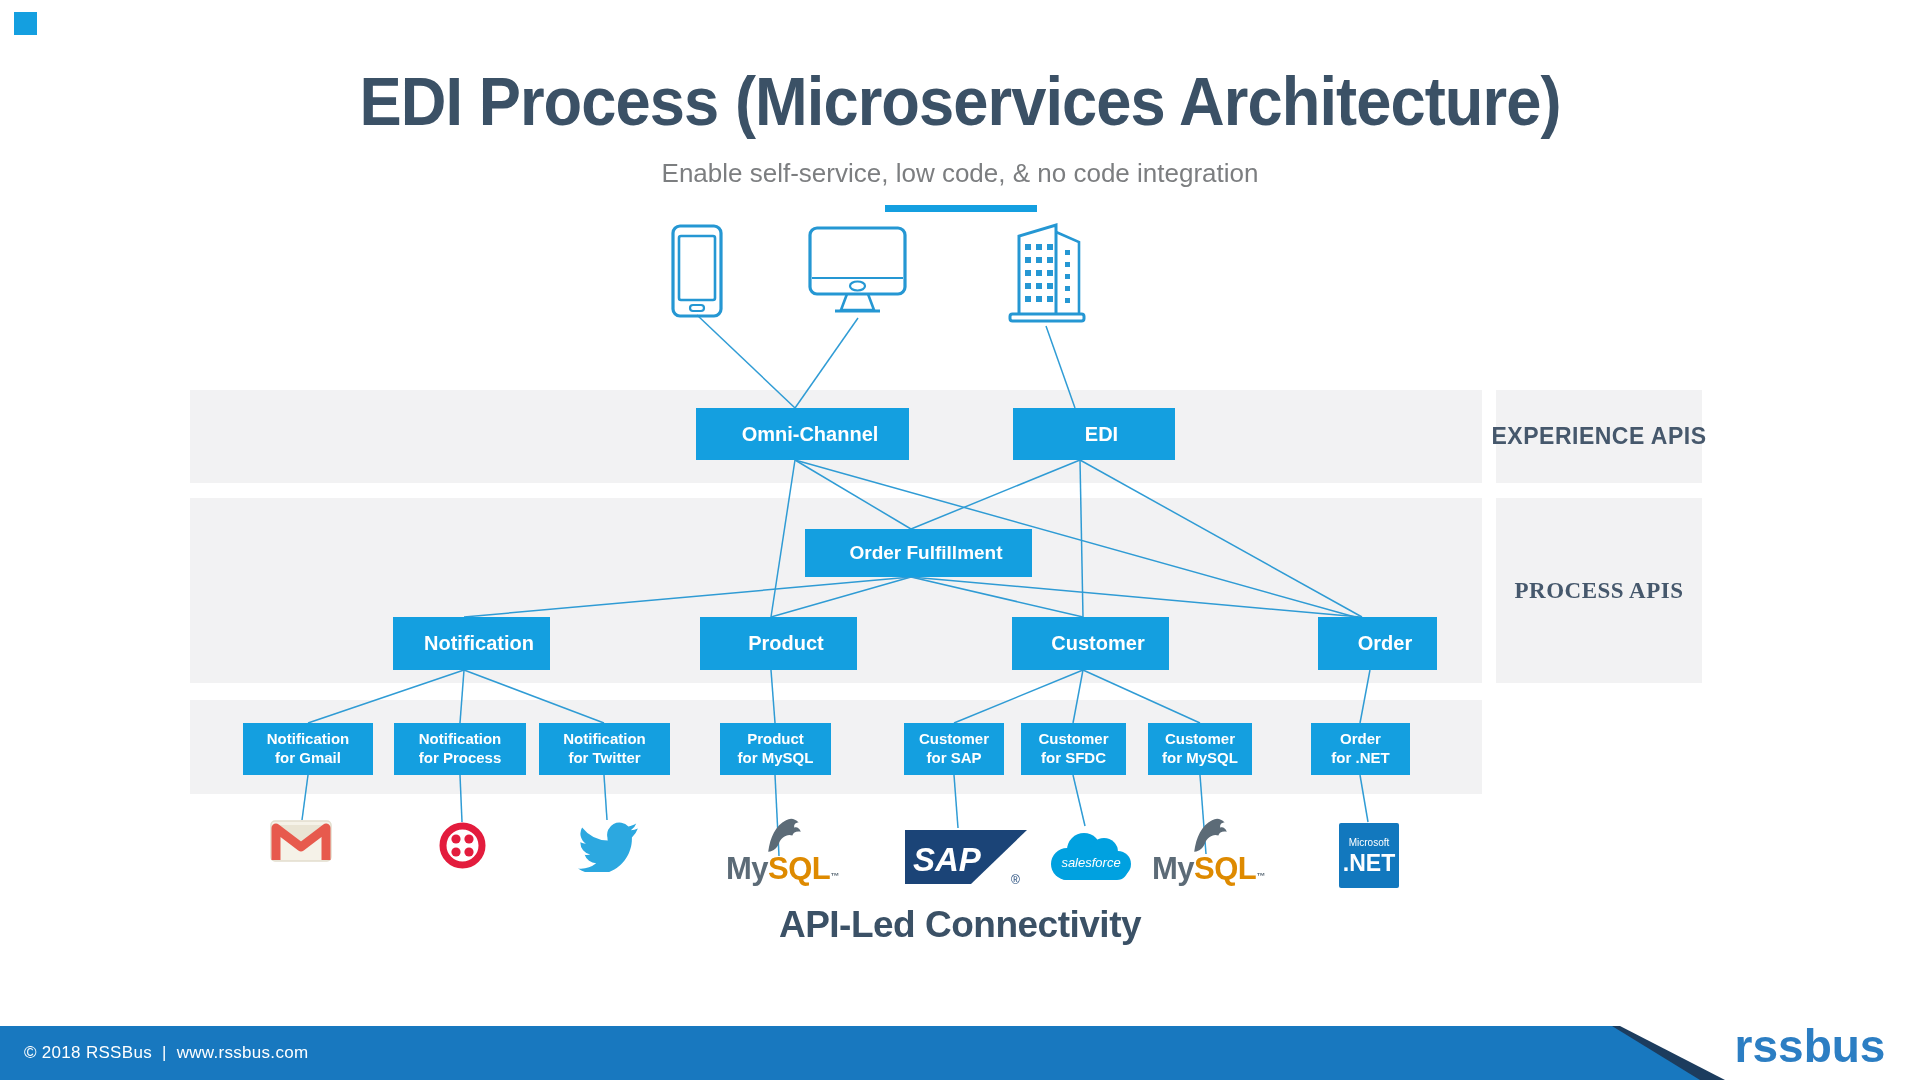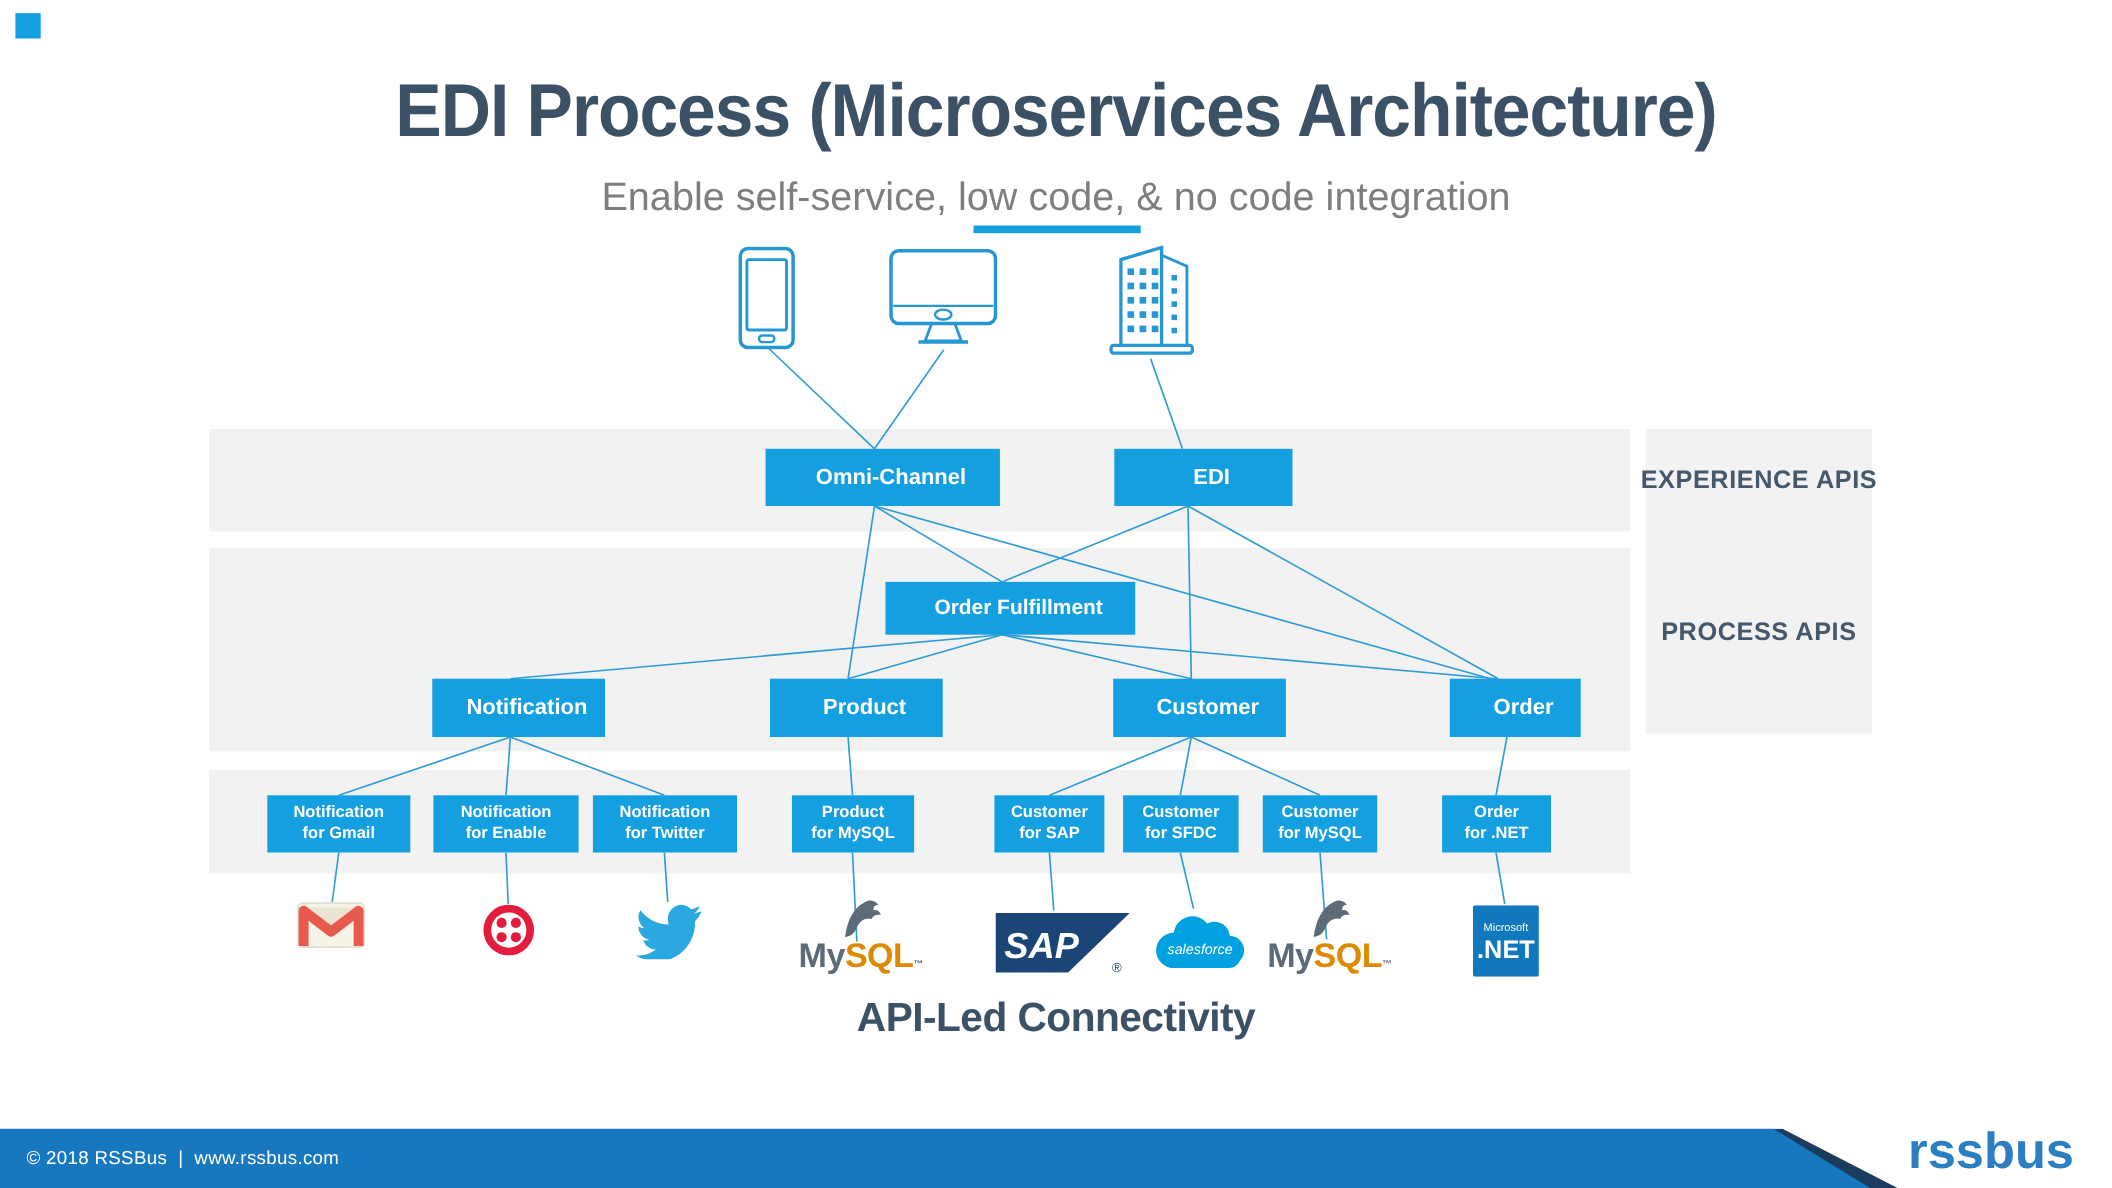--- a/index.html
+++ b/index.html
@@ -24,33 +24,33 @@
   html,body{margin:0;padding:0;background:#ffffff;}
   body{font-family:"Liberation Sans","DejaVu Sans",sans-serif;}
   .slide{position:relative;width:1920px;height:1080px;background:#ffffff;overflow:hidden;}
 
   .accent-square{position:absolute;left:14px;top:12px;width:23px;height:23px;background:var(--accent-blue);}
 
   .title{position:absolute;left:0;top:62px;width:1920px;text-align:center;
          font-size:68px;font-weight:700;color:var(--heading-navy);letter-spacing:-1px;
          transform:scaleX(.93);transform-origin:center;}
   .subtitle{position:absolute;left:0;top:158px;width:1920px;text-align:center;
-            font-size:36px;font-weight:400;color:var(--subtitle-gray);}
+            font-size:26px;font-weight:400;color:var(--subtitle-gray);}
   .subtitle-bar{position:absolute;left:885px;top:205px;width:152px;height:7px;background:var(--accent-blue);}
 
   .band{position:absolute;left:190px;width:1292px;background:var(--band-gray);}
   .band.b1{top:390px;height:93px;}
   .band.b2{top:498px;height:185px;}
   .band.b3{top:700px;height:94px;}
 
   .layer-label{position:absolute;left:1496px;width:206px;background:var(--band-gray);
                display:flex;align-items:center;justify-content:center;
                font-size:23px;font-weight:700;color:var(--label-slate);letter-spacing:.5px;white-space:nowrap;}
   .layer-label.l1{top:390px;height:93px;}
-  .layer-label.l2{top:482px;height:185px;}
+  .layer-label.l2{top:498px;height:185px;font-family:Liberation Serif, serif;}
   .layer-label.l3{top:700px;height:94px;}
 
   svg.wires{position:absolute;left:0;top:0;z-index:2;}
   .device{position:absolute;z-index:3;}
 
   .node{position:absolute;z-index:4;background:var(--accent-blue);color:#fff;font-weight:700;
         display:flex;align-items:center;justify-content:center;text-align:center;}
   .node.big{font-size:20px;padding-left:15px;}
   .node.small{font-size:15px;line-height:1.25;flex-direction:column;}
 
@@ -202,21 +202,21 @@
   <div class="node big" style="left:1318px;top:617px;width:104px;height:53px">
       <span>Order</span>
     </div>
 
   <div class="node small" style="left:243px;top:723px;width:130px;height:52px">
     <span>Notification</span>
       <span>for Gmail</span>
     </div>
   <div class="node small" style="left:394px;top:723px;width:132px;height:52px">
     <span>Notification</span>
-      <span>for Enable</span>
+      <span>for Process</span>
     </div>
   <div class="node small" style="left:539px;top:723px;width:131px;height:52px">
     <span>Notification</span>
       <span>for Twitter</span>
     </div>
   <div class="node small" style="left:720px;top:723px;width:111px;height:52px">
     <span>Product</span>
       <span>for MySQL</span>
     </div>
   <div class="node small" style="left:904px;top:723px;width:100px;height:52px">

